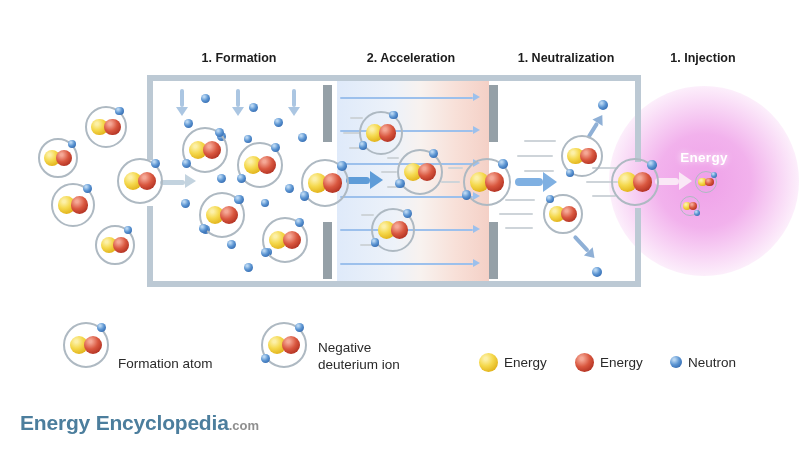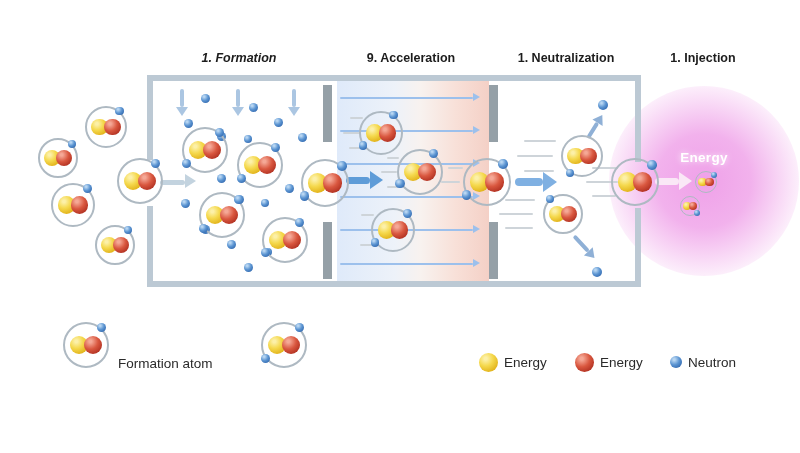--- a/index.html
+++ b/index.html
@@ -228,26 +228,31 @@
       <div class="abs ball b-b" style="left: 693.691px; top: 210.431px; width: 6px; height: 6px;"></div>
       <div class="abs ring" style="left: 63px; top: 322px; width: 46px; height: 46px; border-width: 2px;"></div>
       <div class="abs ball b-y" style="left: 69.9px; top: 335.8px; width: 18.4px; height: 18.4px;"></div>
       <div class="abs ball b-r" style="left: 83.7px; top: 335.8px; width: 18.4px; height: 18.4px;"></div>
       <div class="abs ball b-b" style="left: 96.79px; top: 323.308px; width: 9.2px; height: 9.2px;"></div>
       <div class="abs ring" style="left: 261px; top: 322px; width: 46px; height: 46px; border-width: 2px;"></div>
       <div class="abs ball b-y" style="left: 267.9px; top: 335.8px; width: 18.4px; height: 18.4px;"></div>
       <div class="abs ball b-r" style="left: 281.7px; top: 335.8px; width: 18.4px; height: 18.4px;"></div>
       <div class="abs ball b-b" style="left: 294.79px; top: 323.308px; width: 9.2px; height: 9.2px;"></div>
       <div class="abs ball b-b" style="left: 260.56px; top: 353.592px; width: 9.2px; height: 9.2px;"></div>
-      <div class="stage-label" style="left: 239px; font-style: italic;">1. Formation</div>
-      <div class="stage-label" style="left: 411px;">9. Acceleration</div>
+      <div class="stage-label" style="left: 239px;">1. Formation</div>
+      <div class="stage-label" style="left: 411px;">2. Acceleration</div>
       <div class="stage-label" style="left: 566px;">1. Neutralization</div>
       <div class="stage-label" style="left: 703px;">1. Injection</div>
     </div>
 
   <div class="plasma-label">Energy</div>
 
   <div class="legend-text" style="left:118px;top:356px">Formation atom</div>
+  <div class="legend-text" style="left:318px;top:339px;line-height:17px">
+    <span>Negative</span><br>
+    <span>deuterium ion</span>
+  </div>
   <div class="legend-text" style="left:504px;top:355px">Energy</div>
   <div class="legend-text" style="left:600px;top:355px">Energy</div>
   <div class="legend-text" style="left:688px;top:355px">Neutron</div>
 
+  <div class="logo"><span>Energy Encyclopedia</span><span class="suffix">.com</span></div>
 </div>
 
 </body></html>

